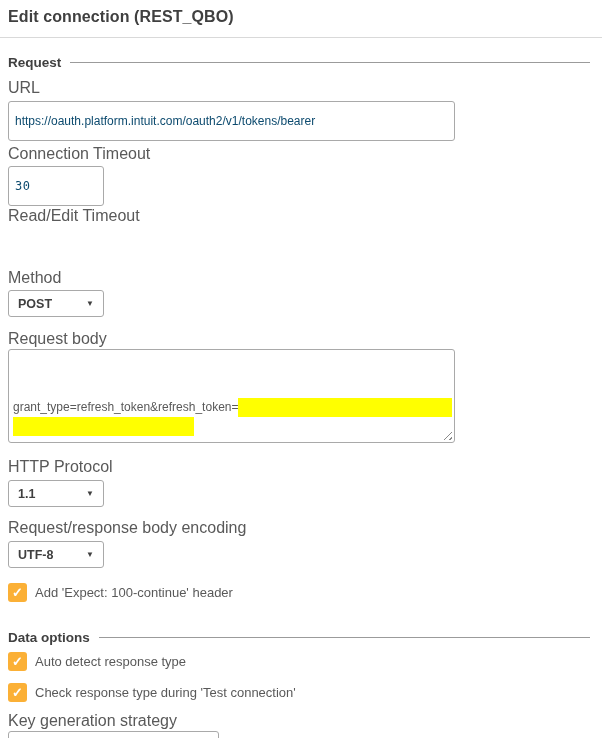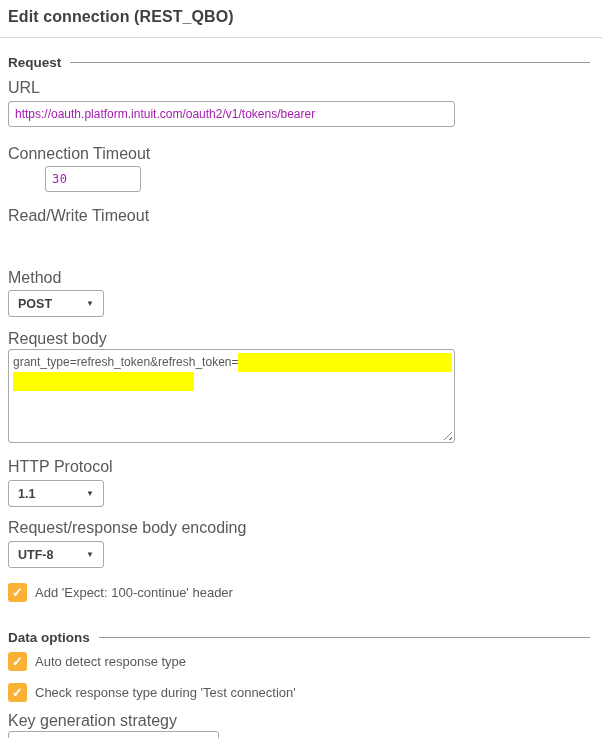--- a/index.html
+++ b/index.html
@@ -34,46 +34,46 @@
   }
   .section .sec-rule { flex: 1; border-top: 1px solid #9b9b9b; height: 0; }
   
   .flabel {
     position: absolute; left: 8px;
     font-size: 16px; color: #595959;
   }
   
   .tinput {
     position: absolute; left: 8px;
-    height: 26px;
+    height: 40px;
     border: 1px solid #a9a9a9; border-radius: 3px;
-    background: #ffffff; color: #a21caf;
+    background: #ffffff; color: #0c4a6e;
     font-family: "Liberation Sans", sans-serif;
     font-size: 12px; padding: 0 6px; outline: none;
   }
-  .tinput.mono { font-family: "DejaVu Sans Mono", monospace; font-size: 12px; letter-spacing: 0.5px; margin-left: 37px; }
+  .tinput.mono { font-family: "DejaVu Sans Mono", monospace; font-size: 12px; letter-spacing: 0.5px; }
   
   .dropdown {
     position: absolute; left: 8px; width: 96px; height: 27px;
     border: 1px solid #a9a9a9; border-radius: 3px;
     background: #ffffff;
     display: flex; align-items: center; justify-content: space-between;
     padding: 0 9px; cursor: pointer;
   }
   .dropdown .dd-value { font-size: 12.5px; font-weight: 700; color: #404040; }
   .dropdown .dd-arrow { font-size: 8px; color: #404040; line-height: 1; }
   
   .bodyarea {
     position: absolute; left: 8px; top: 349px; width: 447px; height: 94px;
     border: 1px solid #a9a9a9; border-radius: 3px;
     background: #ffffff; overflow: hidden;
     padding: 3px 2px 0 4px;
     font-size: 12px; color: #595959;
   }
-  .body-line1 { display: flex; align-items: flex-end; height: 19px; }
+  .body-line1 { display: flex; align-items: flex-end; height: 19px; margin-top: 45px; }
   .body-line1 .body-text { white-space: nowrap; line-height: 19px; }
   .redact { background: #FFFF00; }
   .redact.r1 { flex: 1; height: 19px; }
   .redact.r2 { width: 181px; height: 19px; }
   .resize-grip {
     position: absolute; right: 2px; bottom: 2px; width: 10px; height: 10px;
     background: repeating-linear-gradient(135deg, #8a8a8a 0 1px, transparent 1px 4px);
     clip-path: polygon(100% 0, 100% 100%, 0 100%);
     cursor: nwse-resize;
   }
@@ -107,21 +107,21 @@
     <span class="sec-label">Request</span>
     <span class="sec-rule"></span>
   </div>
 
   <div class="flabel" style="top:79px;">URL</div>
   <input class="tinput" style="top: 101px; width: 447px;" type="text" value="https://oauth.platform.intuit.com/oauth2/v1/tokens/bearer">
 
   <div class="flabel" style="top:145px;">Connection Timeout</div>
   <input class="tinput mono" style="top: 166px; width: 96px;" type="text" value="30">
 
-  <div class="flabel" style="top:207px;">Read/Write Timeout</div>
+  <div class="flabel" style="top:207px;">Read/Edit Timeout</div>
 
   <div class="flabel" style="top:269px;">Method</div>
   <div class="dropdown" style="top:290px;">
     <span class="dd-value">POST</span>
     <span class="dd-arrow">▼</span>
   </div>
 
   <div class="flabel" style="top:330px;">Request body</div>
   <div class="bodyarea">
     <div class="body-line1">

